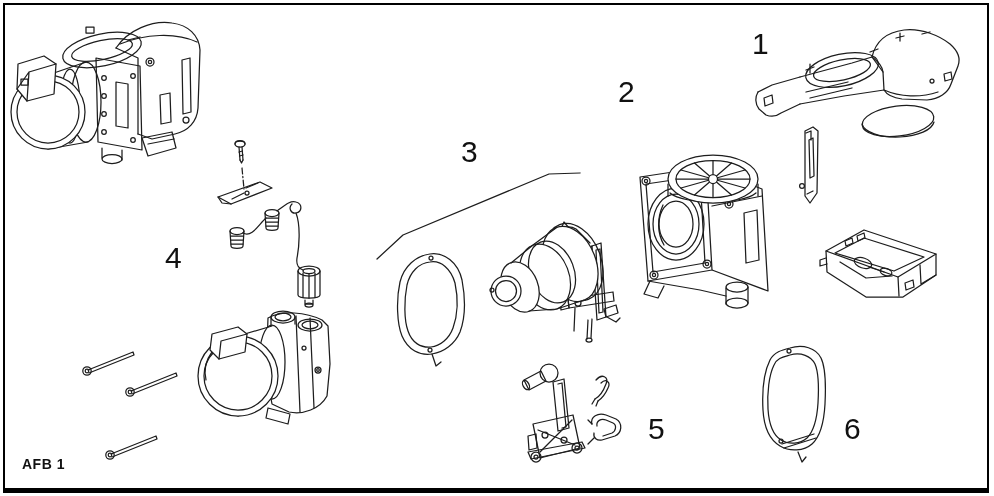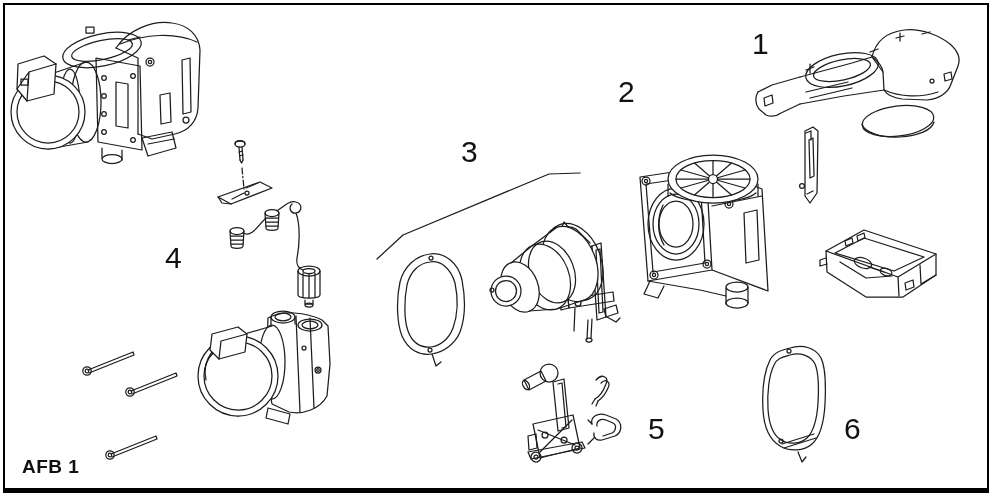--- a/index.html
+++ b/index.html
@@ -1,20 +1,20 @@
 <!DOCTYPE html>
 <html><head>
 <meta charset="utf-8">
 <style>
   html,body{margin:0;padding:0;background:#fff;width:994px;height:496px;overflow:hidden;
             font-family:"Liberation Sans",sans-serif;}
   .stage{position:relative;width:994px;height:496px;background:#ffffff;}
   .frame{position:absolute;left:3px;top:3px;right:5px;bottom:3px;
          border:2px solid #000;border-bottom-width:5px;pointer-events:none;}
-  .figure-code{position:absolute;left:22px;top:456px;font-size:19px;font-weight:700;
+  .figure-code{position:absolute;left:22px;top:456px;font-size:14px;font-weight:700;
                letter-spacing:.5px;color:#111;}
   svg{position:absolute;left:0;top:0;}
   .ln{stroke:#1d1d1d;stroke-width:1.25;fill:none;stroke-linejoin:round;stroke-linecap:round;}
   .fw{fill:#ffffff;}
   .callout{font-family:"Liberation Sans",sans-serif;font-size:30px;fill:#111;stroke:none;}
 </style>
 </head>
 <body>
 
 <div class="stage">

